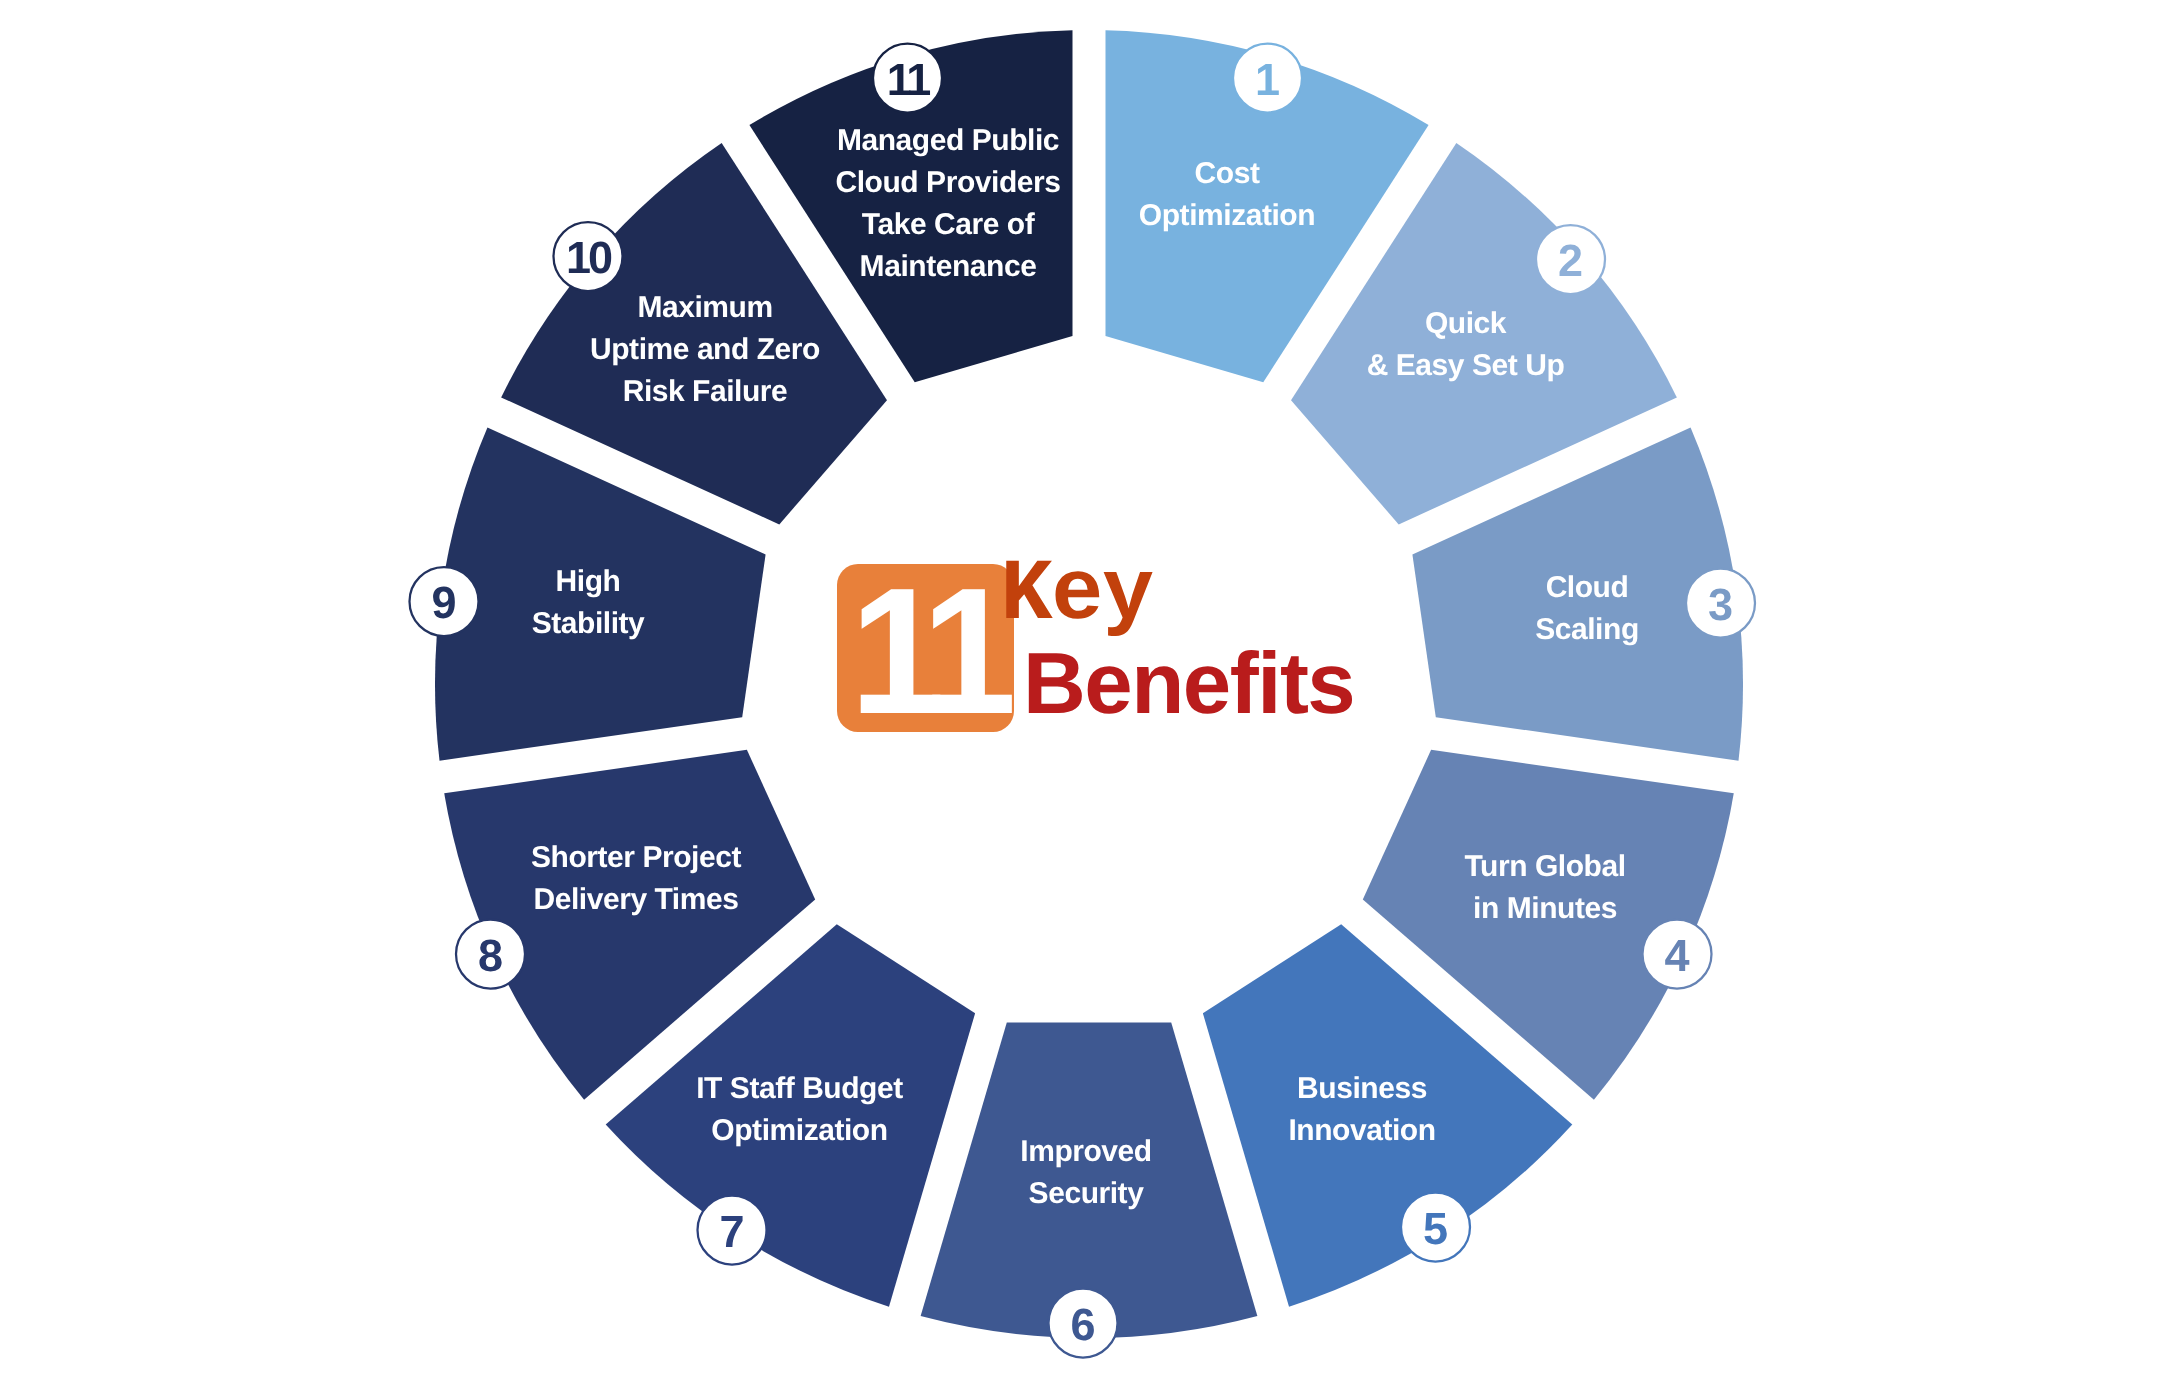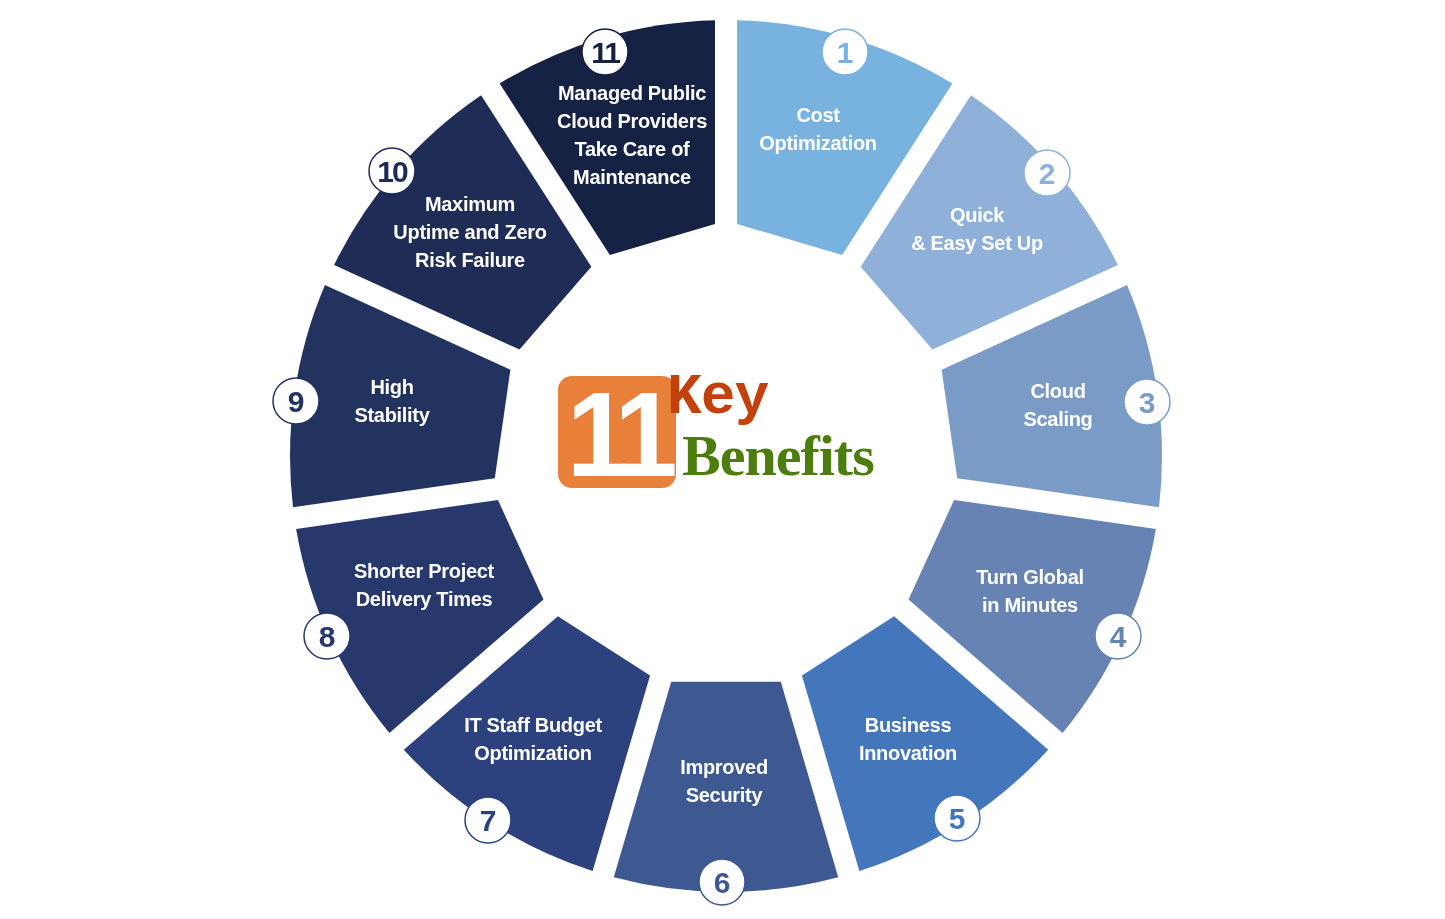--- a/index.html
+++ b/index.html
@@ -4,21 +4,21 @@
 <style>
   html,body{margin:0;padding:0;background:#ffffff;}
   body{width:1445px;height:919px;position:relative;overflow:hidden;font-family:"Liberation Sans",sans-serif;}
   #wheel{position:absolute;left:0;top:0;width:1445px;height:919px;}
   .seg-label{font-family:"Liberation Sans",sans-serif;font-weight:700;fill:#ffffff;font-size:20px;letter-spacing:-0.3px;}
   .badge-num{font-family:"Liberation Sans",sans-serif;font-weight:700;font-size:30px;}
   #center-title{position:absolute;left:540px;top:368px;width:380px;height:200px;}
   .logo-box{position:absolute;left:18px;top:8px;width:118px;height:112px;background:#e8803a;border-radius:14px;overflow:hidden;}
   .logo-one{position:absolute;color:#ffffff;font-family:"Liberation Sans",sans-serif;font-weight:700;font-size:120px;line-height:112px;top:2px;letter-spacing:-10px;transform:scaleX(0.95);}
   .t-key{position:absolute;left:127px;top:2px;color:#c2410c;font-family:Liberation Mono, monospace;font-weight:700;font-size:58px;line-height:56px;letter-spacing:-1px;}
-  .t-benefits{position:absolute;left:142px;top:60px;color:#4d7c0f;font-family:Liberation Serif, serif;font-weight:700;font-size:58px;line-height:56px;letter-spacing:-1px;}
+  .t-benefits{position:absolute;left:142px;top:60px;color:#b91c1c;font-family:Liberation Sans, sans-serif;font-weight:700;font-size:58px;line-height:56px;letter-spacing:-1px;}
   .t-sub{position:absolute;left:16px;top:128px;color:#e8803a;font-family:"Liberation Sans",sans-serif;font-weight:400;font-size:54px;line-height:60px;letter-spacing:-0.5px;white-space:nowrap;}
 </style>
 </head>
 <body>
 
 <svg id="wheel" xmlns="http://www.w3.org/2000/svg" viewBox="0 0 1445 919">
     <g>
       <path d="M737,224 L736.9988330828983,20.13875410766957 A436,436 0 0 1 952.3915730884361,83.38376895988108 L842.1748807885556,254.88213139115442 Z" fill="#78b2df"></path>
       <text class="seg-label" text-anchor="middle"><tspan x="818" y="122">Cost</tspan><tspan x="818" y="150">Optimization</tspan></text>
       <g>

